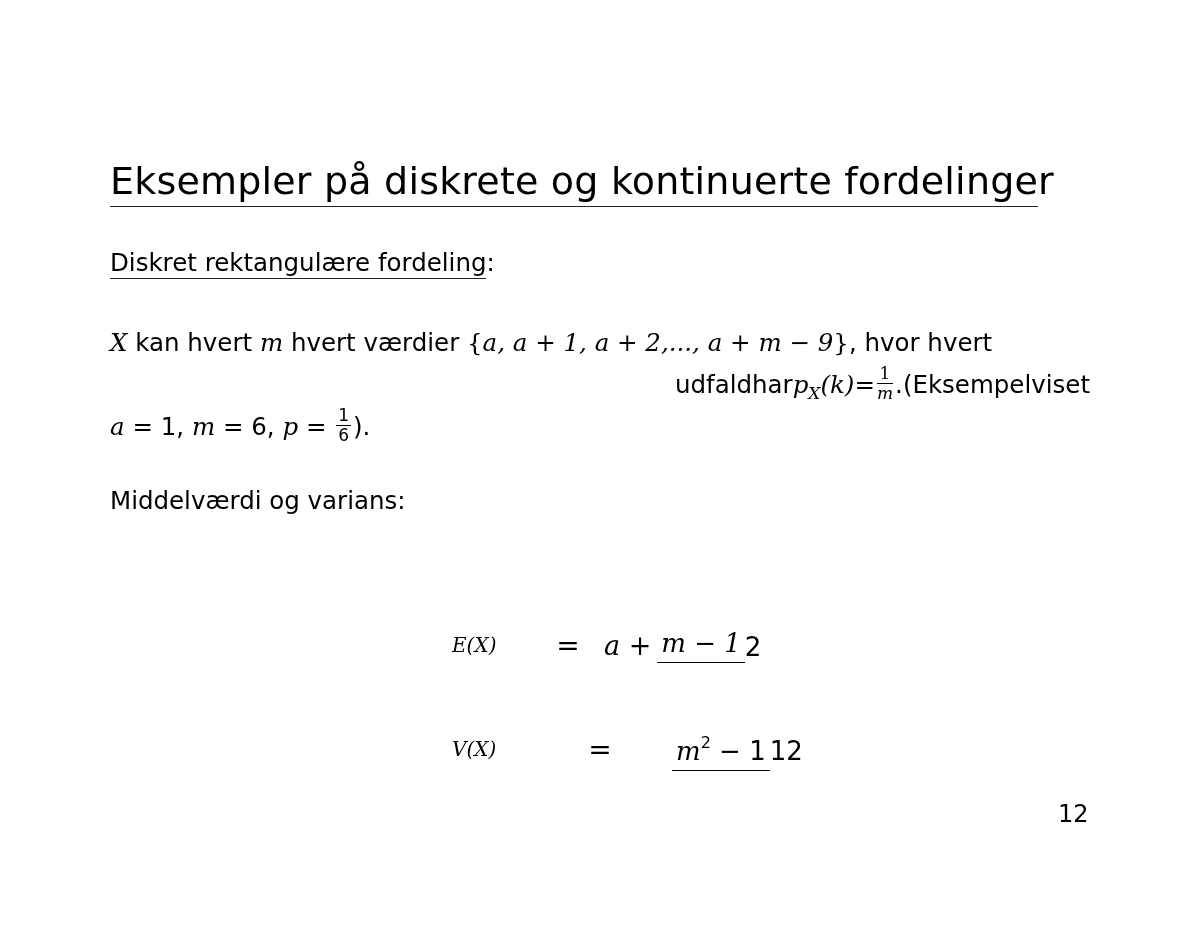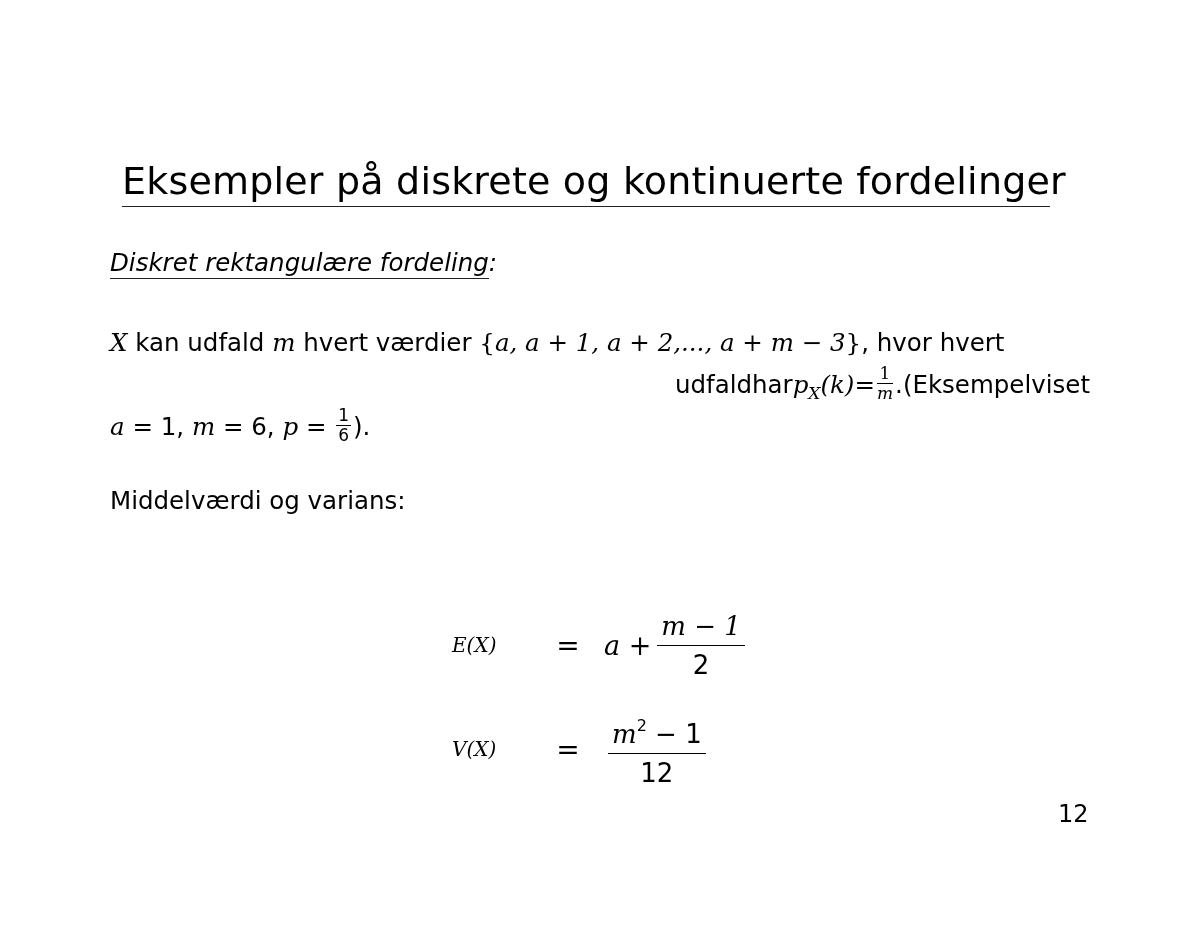--- a/index.html
+++ b/index.html
@@ -24,30 +24,28 @@
       position: absolute;
       left: 110px;
       top: 158px;
       width: 928px;
       font-size: 38px;
       line-height: 46px;
       letter-spacing: 0.2px;
       white-space: nowrap;
       padding-bottom: 2px;
       border-bottom: 1.5px solid #222;
-      margin-left: 12px;
     }
     .subheading {
       position: absolute;
       left: 110px;
       top: 248px;
       font-size: 24.5px;
       line-height: 30px;
       white-space: nowrap;
-      font-style: italic;
     }
     .subheading .ul {
       border-bottom: 1.5px solid #222;
       padding-bottom: 1px;
     }
     .para {
       position: absolute;
       left: 110px;
       top: 322px;
       width: 980px;
@@ -108,20 +106,21 @@
       top: 600px;
       font-size: 26px;
     }
     .eq-row {
       display: flex;
       align-items: center;
       height: 90px;
     }
     .eq-row + .eq-row {
       margin-top: 14px;
+      gap: 32px;
     }
     .eq-lhs {
       width: 80px;
       font-family: "DejaVu Serif", "Liberation Serif", serif;
       font-style: italic;
       font-size: 20px;
       white-space: nowrap;
     }
     .eq-sign {
       width: 72px;
@@ -129,21 +128,20 @@
       font-family: "DejaVu Serif", "Liberation Serif", serif;
       font-size: 28px;
     }
     .eq-rhs {
       display: flex;
       align-items: center;
       white-space: nowrap;
     }
     .bigfrac {
       display: inline-flex;
-      flex-direction: column;
       align-items: center;
       margin-left: 6px;
     }
     .bigfrac .num {
       padding: 0 4px 4px;
       border-bottom: 1.5px solid #000;
       font-size: 26px;
       line-height: 30px;
       white-space: nowrap;
     }
@@ -171,21 +169,21 @@
 <div class="slide">
 
   <div class="title">Eksempler på diskrete og kontinuerte fordelinger</div>
 
   <div class="subheading">
     <span class="ul">Diskret rektangulære fordeling</span><span>:</span>
   </div>
 
   <div class="para">
     <span class="line">
-      <span class="m">X</span><span> kan udfald </span><span class="m">m</span><span> hvert værdier </span><span class="mr">{</span><span class="m">a, a + 1, a + 2,..., a + m − 3</span><span class="mr">}</span><span>, hvor hvert</span>
+      <span class="m">X</span><span> kan hvert </span><span class="m">m</span><span> hvert værdier </span><span class="mr">{</span><span class="m">a, a + 1, a + 2,..., a + m − 9</span><span class="mr">}</span><span>, hvor hvert</span>
     </span>
     <span class="line justify">
       <span>udfald</span>
       <span>har</span>
       <span><span class="m">p</span><span class="m sub">X</span><span class="m">(k)</span></span>
       <span class="mr">=</span>
       <span><span class="frac"><span class="num mr">1</span><span class="den m">m</span></span><span>.</span></span>
       <span>(Eksempelvis</span>
       <span>et</span>
     </span>

